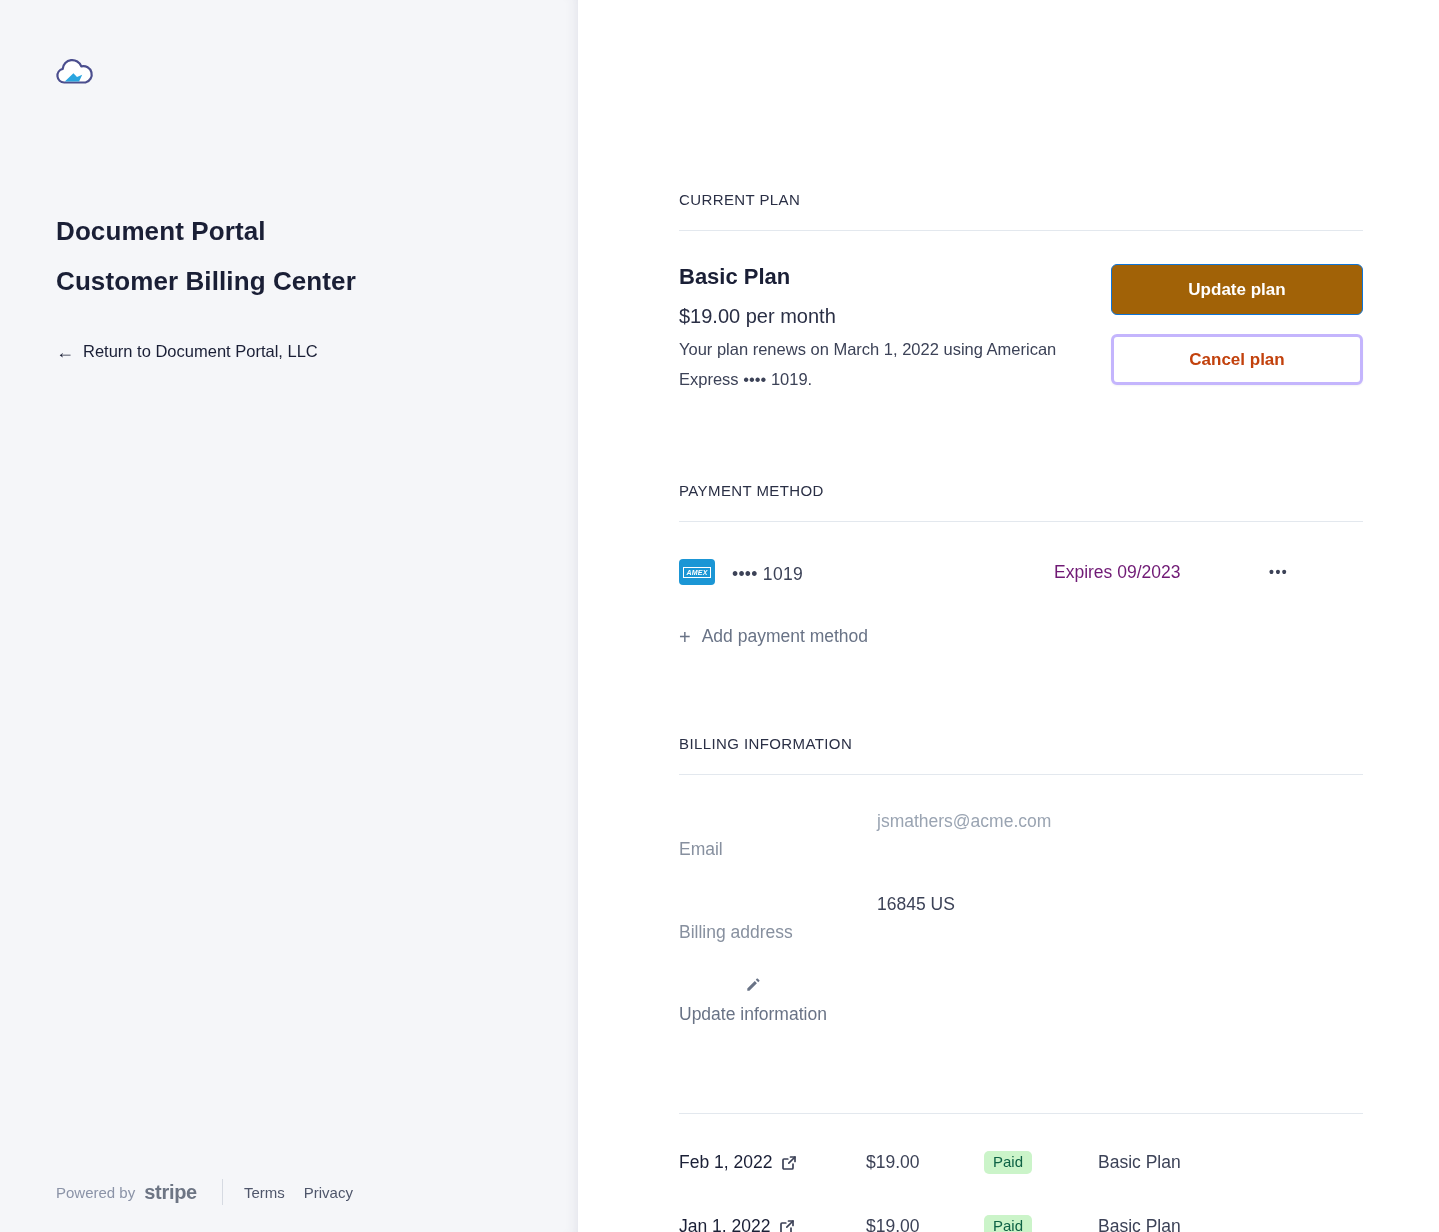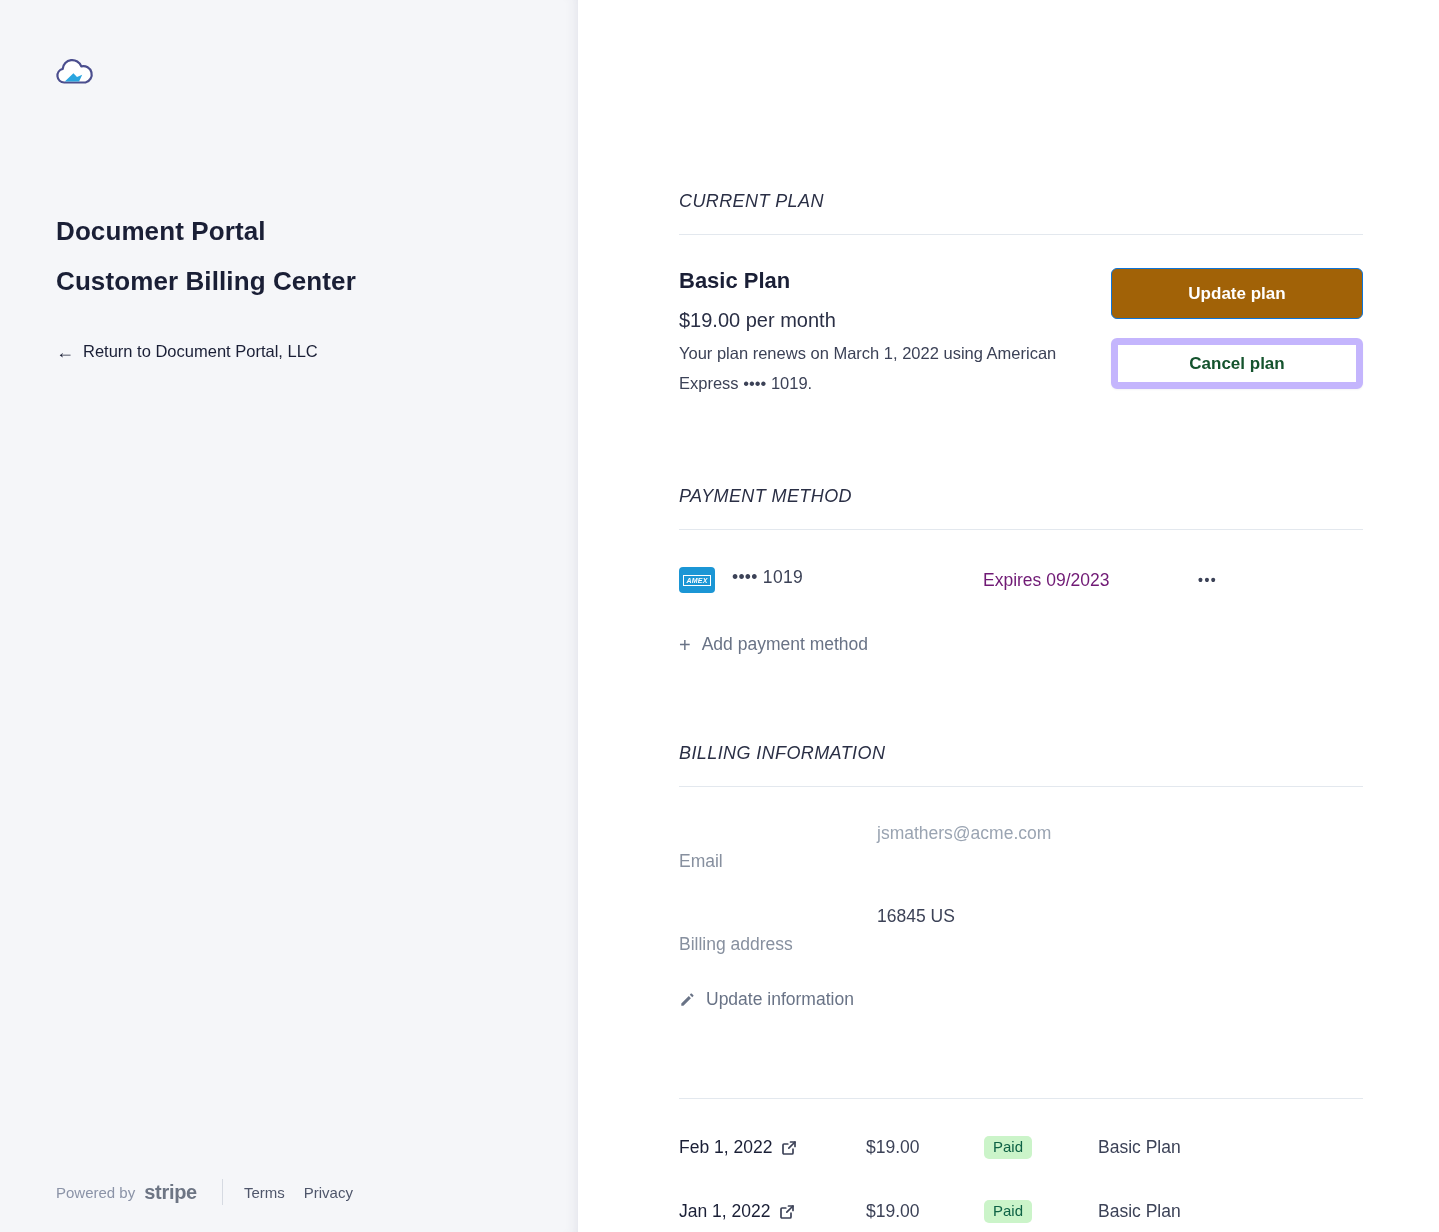--- a/index.html
+++ b/index.html
@@ -49,47 +49,46 @@
 
   
   .main {
     flex: 1;
     background: #ffffff;
     padding: 191px 0 0 101px;
   }
   .content { width: 684px; }
   .section { margin-bottom: 88px; }
   .section-title {
-    font-size: 18px; font-weight: 500; color: #2a2f45;
+    font-size: 15px; font-weight: 500; color: #2a2f45;
     letter-spacing: 0.4px;
-    font-style: italic;
   }
   .divider { border: none; border-top: 1px solid #e3e8ee; margin-top: 22px; }
 
   
   .plan-row { display: flex; justify-content: space-between; margin-top: 33px; }
   .plan-name { font-size: 22px; font-weight: 700; color: #1a1f36; }
   .plan-price { margin-top: 15px; font-size: 20px; font-weight: 400; color: #2a2f45; }
   .plan-renew {
     margin-top: 6px; width: 392px;
     font-size: 16.5px; line-height: 30px; color: #3c4257;
   }
   .plan-actions { width: 252px; display: flex; flex-direction: column; }
   .btn {
     width: 252px; height: 51px; border-radius: 6px;
     font-family: inherit; font-size: 17px; font-weight: 700;
     cursor: pointer;
   }
   .btn-primary { background: #a16207; border: 1px solid #0d74d8; color: #ffffff; }
-  .btn-secondary { background: #ffffff; border: 7px solid #c4b5fd; color: #14532d; margin-top: 19px;
+  .btn-secondary { background: #ffffff; border: 3px solid #c4b5fd; color: #c2410c; margin-top: 19px;
     box-shadow: 0 1px 2px rgba(50,50,93,0.06); }
 
   
   .pm-row { display: flex; align-items: center; margin-top: 37px; }
-  .pm-card { display: flex; align-items: flex-start; width: 304px; }
+  .pm-card { display: flex; align-items: flex-end; width: 375px; }
   .amex-badge {
     display: flex; align-items: center; justify-content: center;
     width: 36px; height: 26px; border-radius: 4px; background: #1b96d5;
   }
   .amex-text {
     display: inline-block; border: 1px solid #ffffff; padding: 1px 2px;
     font-size: 7px; font-weight: 700; font-style: italic; color: #ffffff;
     letter-spacing: 0.2px;
   }
   .pm-last4 { margin-left: 17px; font-size: 17.5px; color: #3c4257; letter-spacing: 0.3px; }
@@ -106,21 +105,21 @@
     padding: 0;
   }
   .plus-glyph { font-size: 20px; font-weight: 400; color: #697386; line-height: 1; }
 
   
   .bi-rows { margin-top: 36px; }
   .bi-row { display: flex; margin-bottom: 34px; }
   .bi-label { width: 198px; font-size: 17.5px; color: #87909f; margin-top: 28px; }
   .bi-value { font-size: 17.5px; color: #3c4257; }
   .bi-value.muted { color: #9aa4b2; }
-  .bi-update { margin-top: 2px; }
+  .bi-update { margin-top: 2px; flex-direction: column; }
 
   
   .inv-rows { margin-top: 37px; }
   .inv-row { display: flex; align-items: center; margin-bottom: 41px; }
   .inv-date {
     width: 187px; display: flex; align-items: center; gap: 9px;
     font-size: 17.5px; font-weight: 500; color: #1a1f36; cursor: pointer;
     text-decoration: none;
   }
   .inv-amount { width: 118px; font-size: 17.5px; color: #3c4257; }

